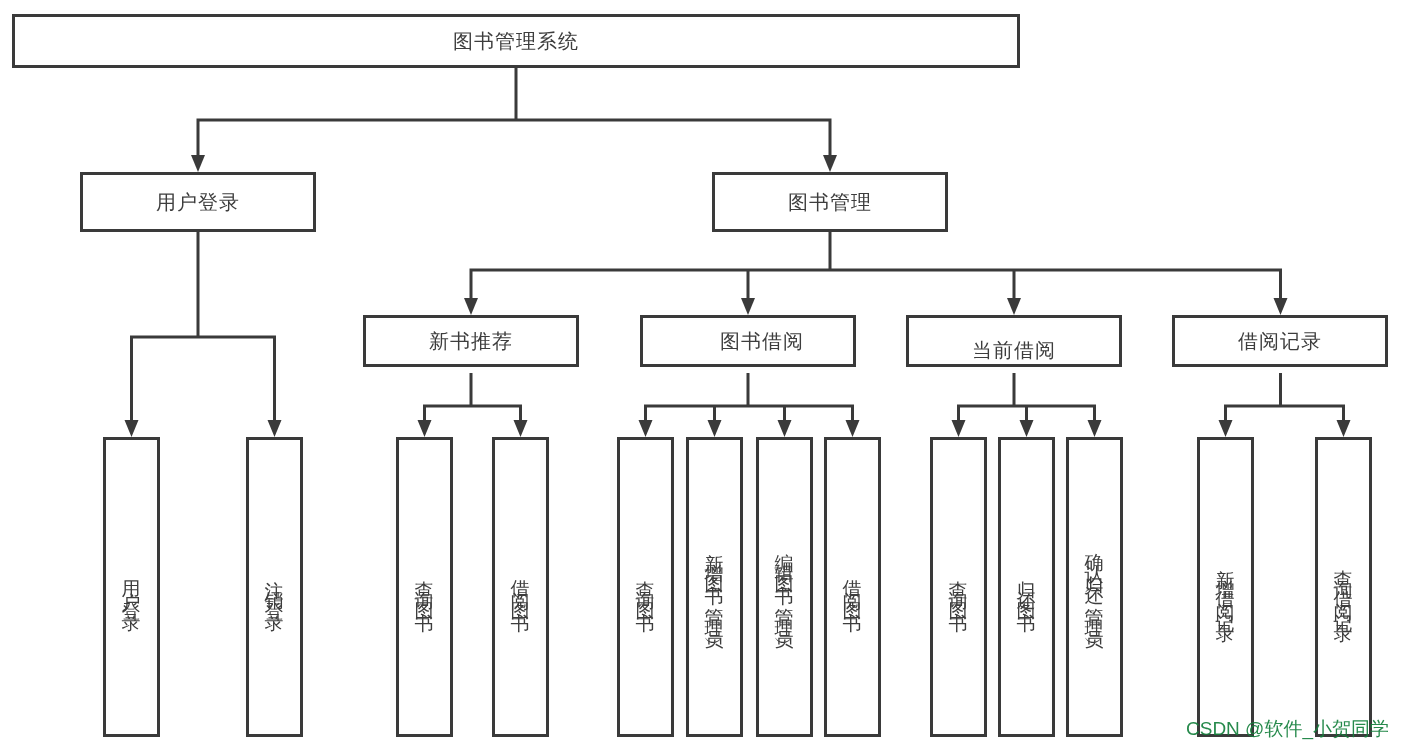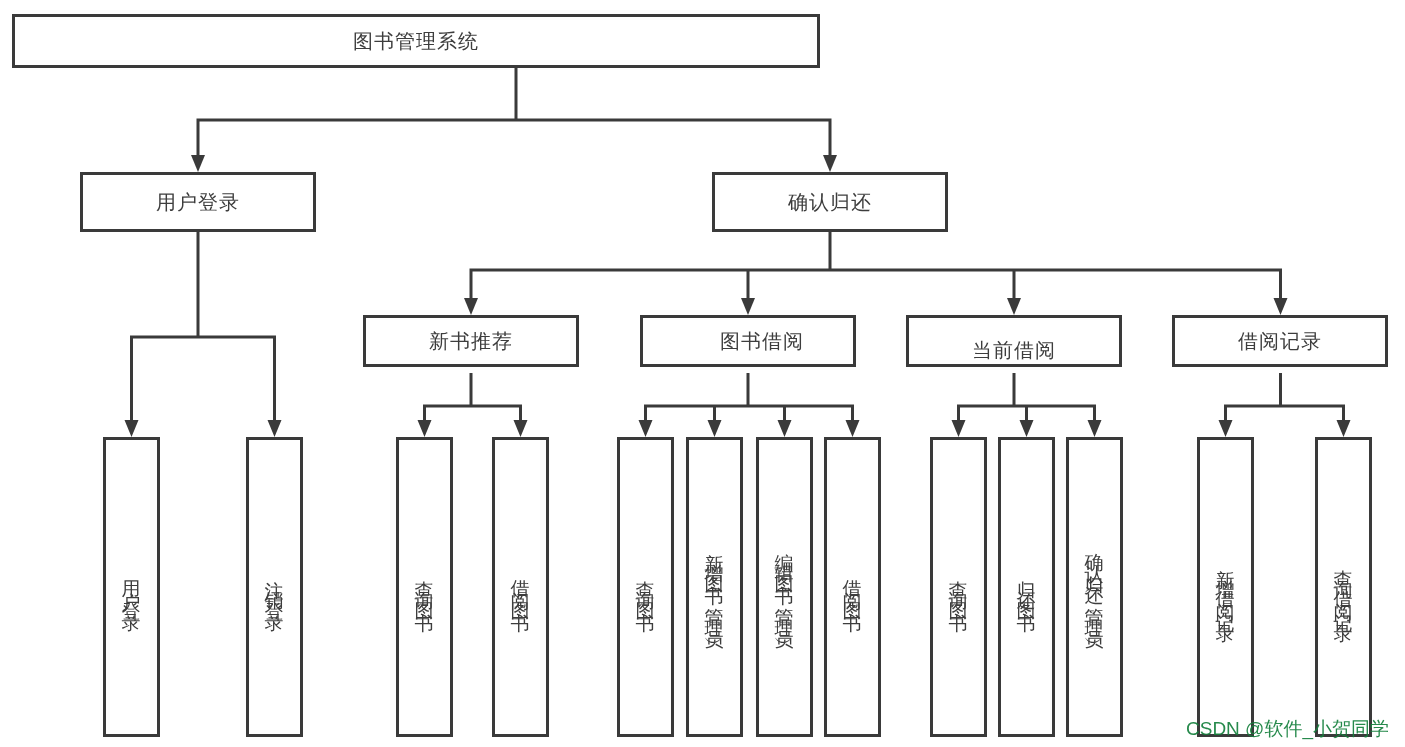--- a/index.html
+++ b/index.html
@@ -28,21 +28,21 @@
     border: 3px solid #3a3a3a;
     color: #3d3d3d;
     display: flex;
     align-items: center;
     justify-content: center;
   }
   .hbox {
     font-size: 20px;
     letter-spacing: 1px;
   }
-  .root-box  { left: 12px;  top: 14px;  width: 808px; height: 54px; }
+  .root-box  { left: 12px;  top: 14px;  width: 1008px; height: 54px; }
   .l2box     { top: 172px;  width: 236px; height: 60px; }
   .l3box     { top: 315px;  width: 216px; height: 52px; }
   .leaf {
     top: 437px;
     width: 57px;
     height: 300px;
   }
   .leaf span {
     writing-mode: vertical-rl;
     text-orientation: mixed;
@@ -117,21 +117,21 @@
   </svg>
 
   <div class="node hbox root-box">
     <span>图书管理系统</span>
   </div>
 
   <div class="node hbox l2box" style="left:80px;">
     <span>用户登录</span>
   </div>
   <div class="node hbox l2box" style="left:712px;">
-    <span>确认归还</span>
+    <span>图书管理</span>
   </div>
 
   <div class="node hbox l3box" style="left:363px;">
     <span>新书推荐</span>
   </div>
   <div class="node hbox l3box" style="left:640px;padding-left:28px;">
     <span>图书借阅</span>
   </div>
   <div class="node hbox l3box" style="left:906px;align-items:flex-end;">
     <span>当前借阅</span>

